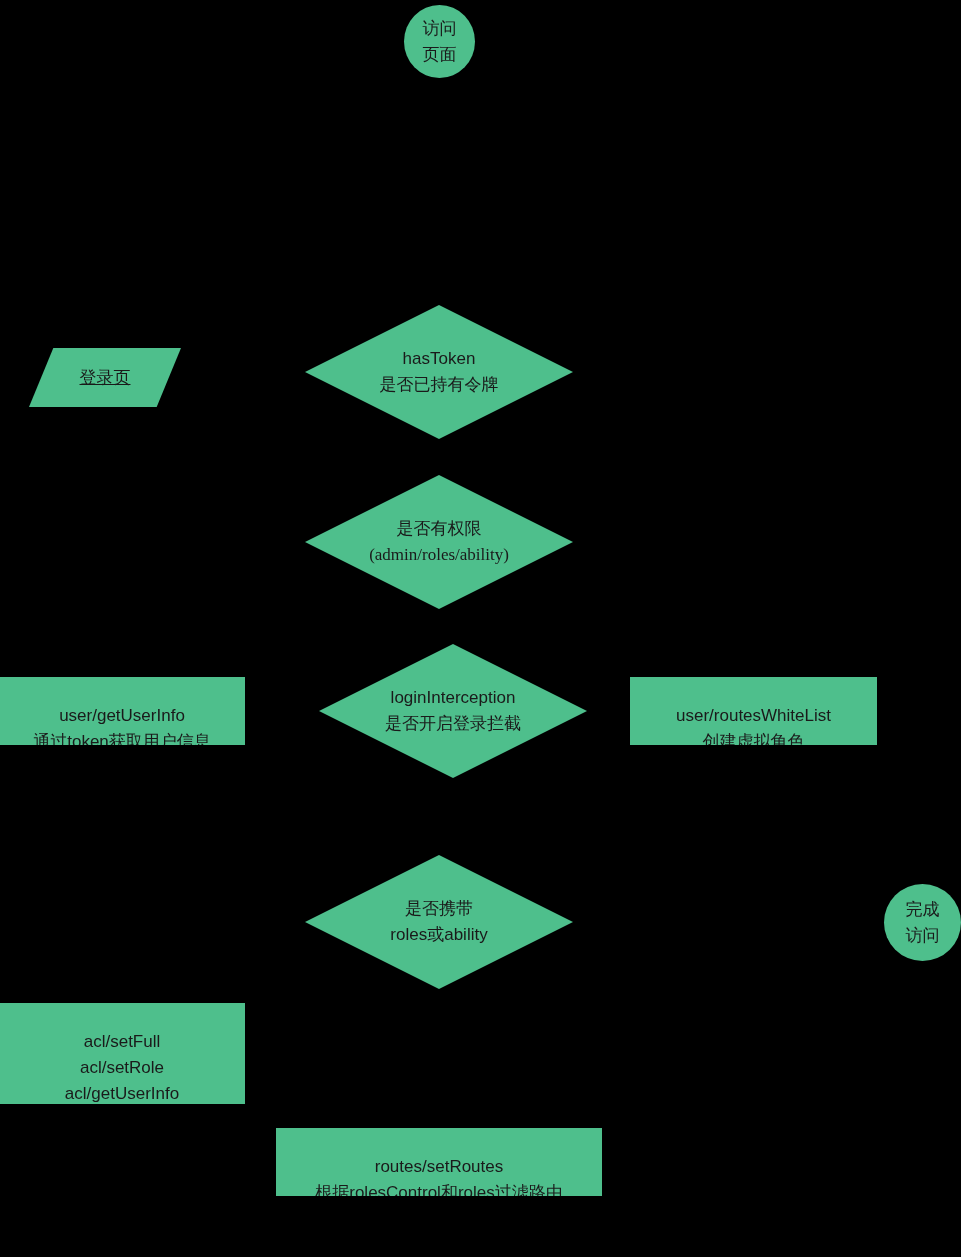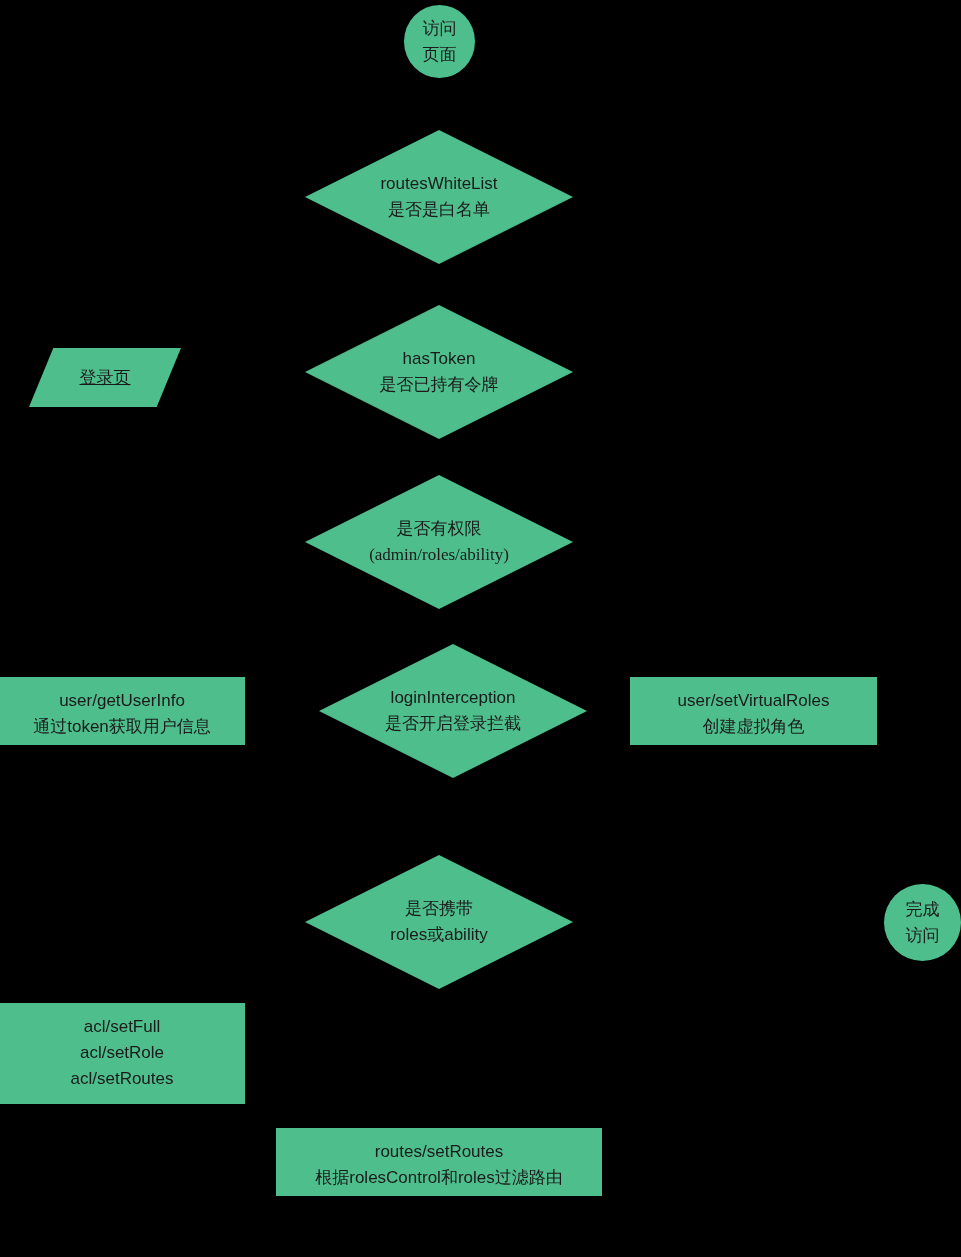--- a/index.html
+++ b/index.html
@@ -73,35 +73,32 @@
     clip-path: polygon(50% 0%, 100% 50%, 50% 100%, 0% 50%);
     z-index: 1;
   }
 
   
   .clipped {
     overflow: hidden;
     align-items: flex-start;
   }
   .clipped .label {
-    padding-top: 11px;
+    padding-top: 26px;
   }
 </style>
 </head>
 <body>
 
 <div id="canvas">
 
   <div class="node shape-circle" style="left:404px; top:5px; width:71px; height:73px;">
     <span class="label"><span>访问</span><br><span>页面</span></span>
   </div>
 
-  <div class="node shape-diamond" style="left:305px; top:130px; width:268px; height:134px;">
-    <span class="label"><span>routesWhiteList</span><br><span>是否是白名单</span></span>
-  </div>
 
   <div class="node shape-parallelogram" style="left:29px; top:348px; width:152px; height:59px;text-decoration:underline;">
     <span class="label">登录页</span>
   </div>
 
   <div class="node shape-diamond" style="left:305px; top:305px; width:268px; height:134px;">
     <span class="label"><span>hasToken</span><br><span>是否已持有令牌</span></span>
   </div>
 
   <div class="node shape-diamond" style="left:305px; top:475px; width:268px; height:134px;font-family:Liberation Serif, serif;">
@@ -110,32 +107,32 @@
 
   <div class="node shape-rect clipped" style="left:-1px; top:677px; width:246px; height:68px;">
     <span class="label"><span>user/getUserInfo</span><br><span>通过token获取用户信息</span></span>
   </div>
 
   <div class="node shape-diamond" style="left:319px; top:644px; width:268px; height:134px;">
     <span class="label"><span>loginInterception</span><br><span>是否开启登录拦截</span></span>
   </div>
 
   <div class="node shape-rect clipped" style="left:630px; top:677px; width:247px; height:68px;">
-    <span class="label"><span>user/setVirtualRoles</span><br><span>创建虚拟角色</span></span>
+    <span class="label"><span>user/routesWhiteList</span><br><span>创建虚拟角色</span></span>
   </div>
 
   <div class="node shape-diamond" style="left:305px; top:855px; width:268px; height:134px;">
     <span class="label"><span>是否携带</span><br><span>roles或ability</span></span>
   </div>
 
   <div class="node shape-circle" style="left:884px; top:884px; width:77px; height:77px;">
     <span class="label"><span>完成</span><br><span>访问</span></span>
   </div>
 
   <div class="node shape-rect clipped" style="left:-1px; top:1003px; width:246px; height:101px;">
-    <span class="label"><span>acl/setFull</span><br><span>acl/setRole</span><br><span>acl/setRoutes</span></span>
+    <span class="label"><span>acl/setFull</span><br><span>acl/setRole</span><br><span>acl/getUserInfo</span></span>
   </div>
 
   <div class="node shape-rect clipped" style="left:276px; top:1128px; width:326px; height:68px;">
     <span class="label"><span>routes/setRoutes</span><br><span>根据rolesControl和roles过滤路由</span></span>
   </div>
 
 </div>
 
 </body></html>

